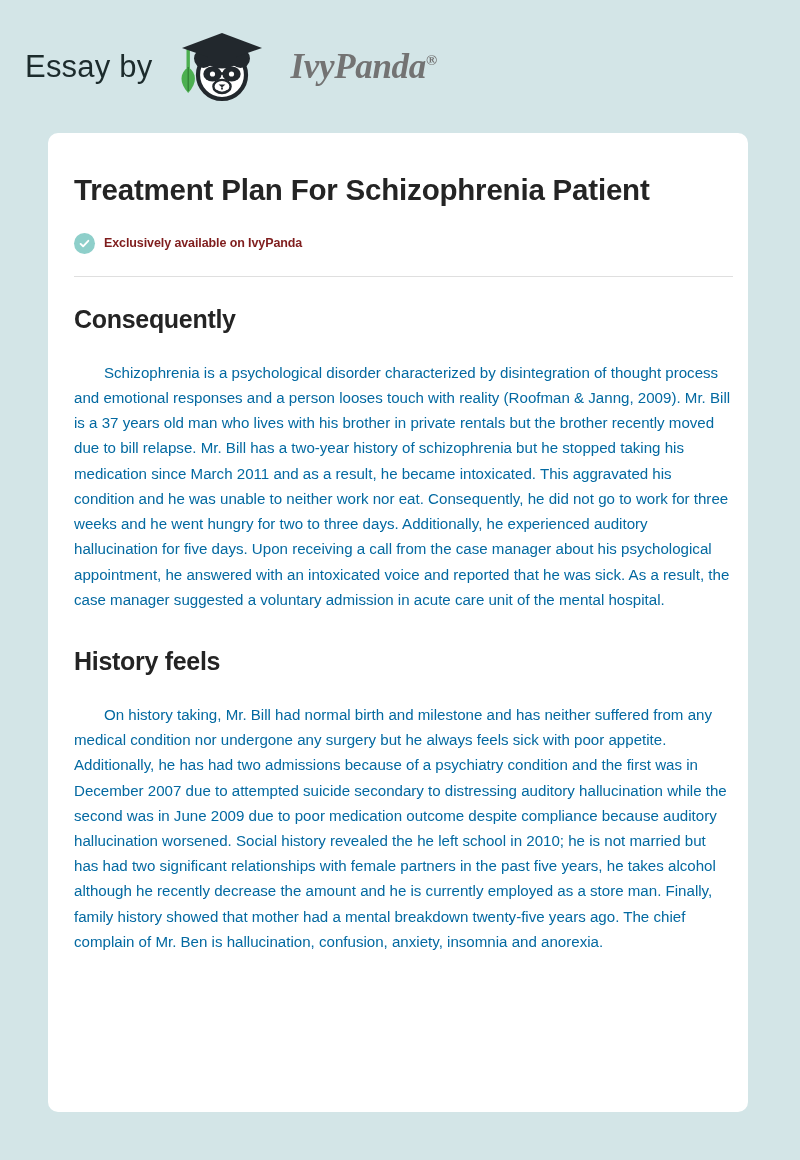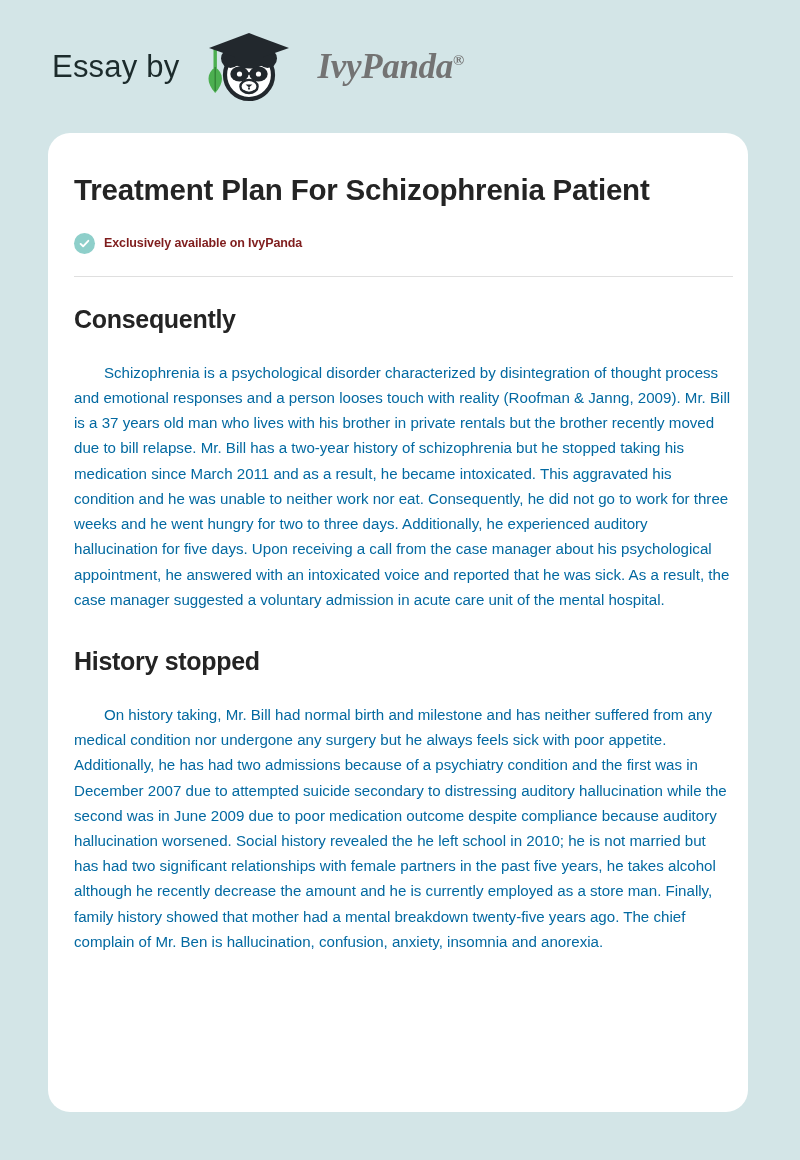--- a/index.html
+++ b/index.html
@@ -12,21 +12,21 @@
     background: #d3e5e7;
     font-family: "Liberation Sans", sans-serif;
     overflow: hidden;
   }
 
   
   .brand-bar {
     height: 133px;
     display: flex;
     align-items: center;
-    padding-left: 52px;
+    padding-left: 25px;
     box-sizing: border-box;
   }
   .brand-lockup {
     display: flex;
     align-items: center;
     gap: 14px;
   }
   .essay-by {
     font-size: 31px;
     font-weight: 400;
@@ -57,21 +57,21 @@
   }
 
   
   .paper-card {
     position: absolute;
     left: 48px;
     top: 133px;
     width: 700px;
     height: 979px;
     background: #ffffff;
-    border-radius: 22px;
+    border-radius: 10px;
     box-sizing: border-box;
     padding: 36px 15px 0 26px;
     overflow: hidden;
   }
   .doc-title {
     font-size: 29.5px;
     font-weight: bold;
     color: #242424;
     line-height: 1.42;
     margin: 0 0 22px 0;
@@ -182,16 +182,16 @@
       </svg>
     </span>
     <span class="badge-text">Exclusively available on IvyPanda</span>
   </div>
 
   <hr class="rule">
 
   <h2 class="section-heading">Consequently</h2>
   <p class="body-par">Schizophrenia is a psychological disorder characterized by disintegration of thought process and emotional responses and a person looses touch with reality (Roofman &amp; Janng, 2009). Mr. Bill is a 37 years old man who lives with his brother in private rentals but the brother recently moved due to bill relapse. Mr. Bill has a two-year history of schizophrenia but he stopped taking his medication since March 2011 and as a result, he became intoxicated. This aggravated his condition and he was unable to neither work nor eat. Consequently, he did not go to work for three weeks and he went hungry for two to three days. Additionally, he experienced auditory hallucination for five days. Upon receiving a call from the case manager about his psychological appointment, he answered with an intoxicated voice and reported that he was sick. As a result, the case manager suggested a voluntary admission in acute care unit of the mental hospital.</p>
 
-  <h2 class="section-heading spaced-top">History stopped</h2>
+  <h2 class="section-heading spaced-top">History feels</h2>
   <p class="body-par">On history taking, Mr. Bill had normal birth and milestone and has neither suffered from any medical condition nor undergone any surgery but he always feels sick with poor appetite. Additionally, he has had two admissions because of a psychiatry condition and the first was in December 2007 due to attempted suicide secondary to distressing auditory hallucination while the second was in June 2009 due to poor medication outcome despite compliance because auditory hallucination worsened. Social history revealed the he left school in 2010; he is not married but has had two significant relationships with female partners in the past five years, he takes alcohol although he recently decrease the amount and he is currently employed as a store man. Finally, family history showed that mother had a mental breakdown twenty-five years ago. The chief complain of Mr. Ben is hallucination, confusion, anxiety, insomnia and anorexia.</p>
 
 </div>
 
 </body></html>

